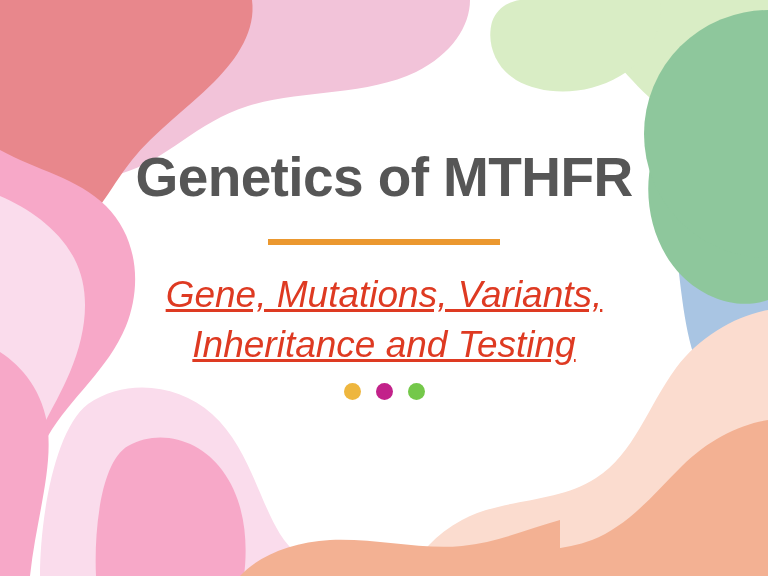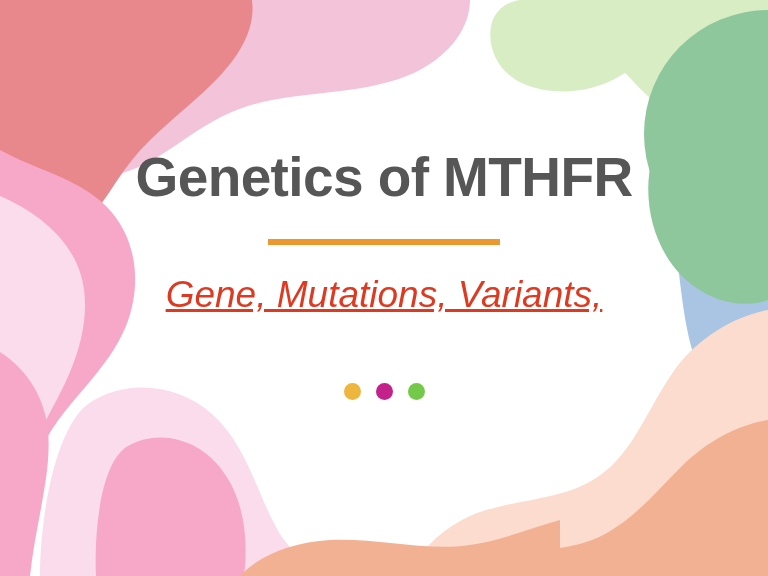--- a/index.html
+++ b/index.html
@@ -132,20 +132,21 @@
   </svg>
 
   <div id="content">
 
     <h1 id="title" style="color: rgb(86, 86, 86);">Genetics of MTHFR</h1>
 
     <div id="divider" style="background: rgb(235, 152, 47);"></div>
 
     <p id="subtitle" style="color: rgb(222, 58, 34); text-decoration: underline;">
       <span>Gene, Mutations, Variants,</span><br>
+      <span>Inheritance and Testing</span>
     </p>
 
     <div id="dots">
       <span class="dot" style="background: rgb(238, 182, 62);"></span>
       <span class="dot" style="background: rgb(194, 34, 138);"></span>
       <span class="dot" style="background: rgb(116, 200, 74);"></span>
     </div>
 
   </div>
 </div>

